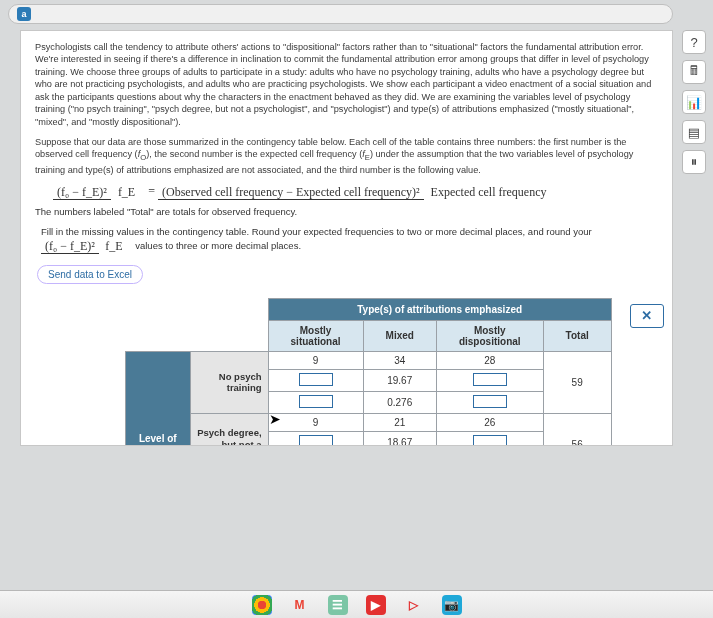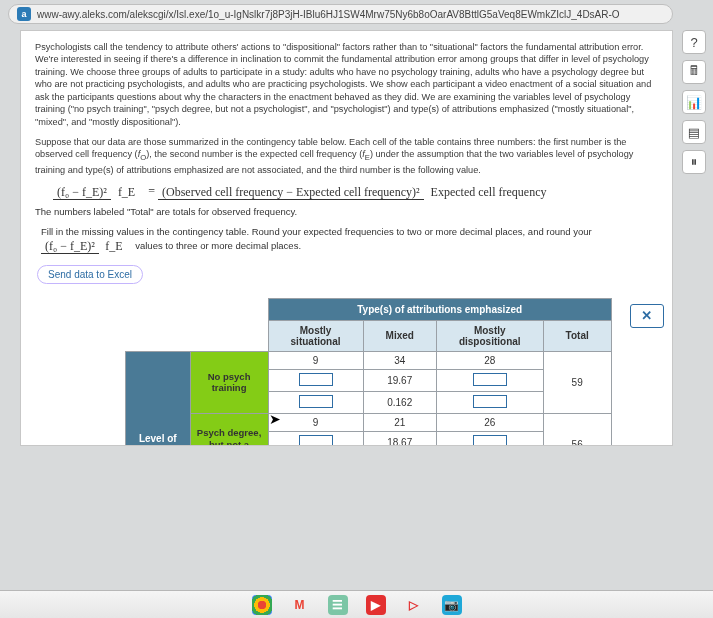--- a/index.html
+++ b/index.html
@@ -117,23 +117,23 @@
     background: #4a7a96;
     color: #fff;
     padding: 5px 6px;
   }
   table.ct td {
     padding: 3px 6px;
     min-width: 58px;
     height: 18px;
   }
   table.ct td.rowhead {
-    background: #84cc16;
-    font-weight: bold;
-    text-align: center;
+    background: #e5e5e5;
+    font-weight: bold;
+    text-align: right;
     padding: 4px 6px;
     min-width: 78px;
     font-size: 9.5px;
     line-height:1.2;
   }
   table.ct td.sidehead {
     background: #4a7a96;
     color: #fff;
     font-weight: bold;
     padding: 1px 4px;
@@ -210,21 +210,20 @@
     font-size: 14px;
     color: #000;
     pointer-events: none;
   }
 </style>
 </head>
 <body>
 
 <div class="urlbar">
   <span class="site-icon">a</span>
-  <span>www-awy.aleks.com/alekscgi/x/Isl.exe/1o_u-IgNslkr7j8P3jH-IBlu6HJ1SW4Mrw75Ny6b8oOarAV8BttlG5aVeq8EWmkZIclJ_4DsAR-O</span>
 </div>
 
 <div class="right-rail">
   <div class="rail-btn">?</div>
   <div class="rail-btn">🖩</div>
   <div class="rail-btn">📊</div>
   <div class="rail-btn">▤</div>
   <div class="rail-btn">⏸</div>
 </div>
 
@@ -286,21 +285,21 @@
         <td>28</td>
         <td rowspan="3">59</td>
       </tr>
       <tr>
         <td><span class="blank"></span></td>
         <td>19.67</td>
         <td><span class="blank"></span></td>
       </tr>
       <tr>
         <td><span class="blank"></span></td>
-        <td>0.162</td>
+        <td>0.276</td>
         <td><span class="blank"></span></td>
       </tr>
 
       <tr>
         <td class="rowhead" rowspan="3">Psych degree, but not a psychologist</td>
         <td>9</td>
         <td>21</td>
         <td>26</td>
         <td rowspan="3">56</td>
       </tr>

